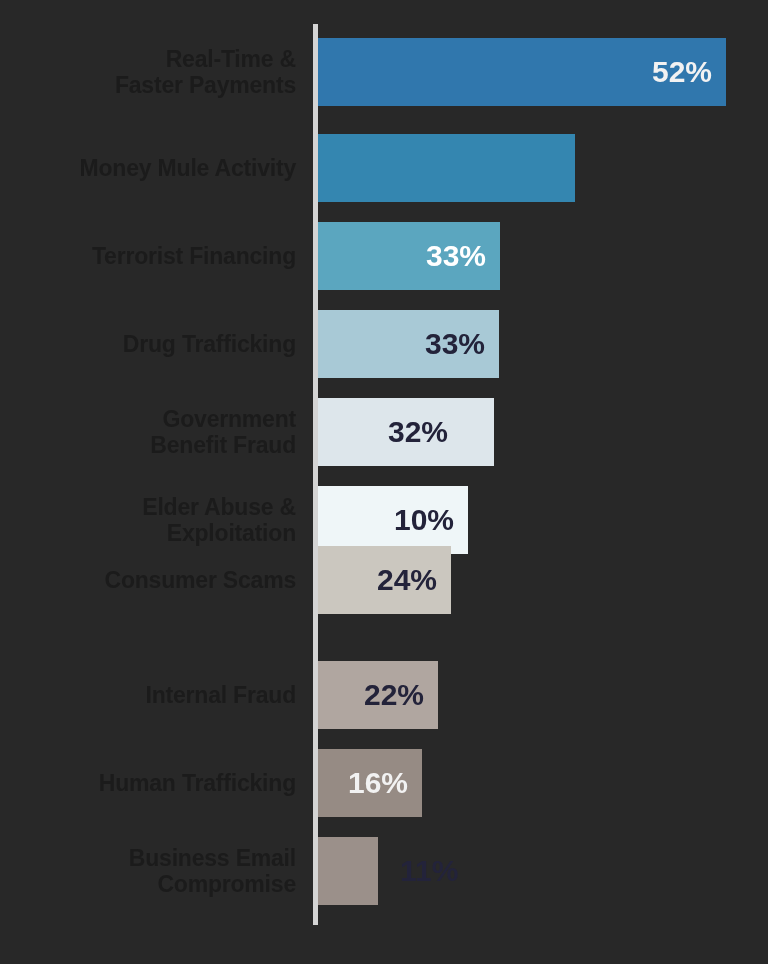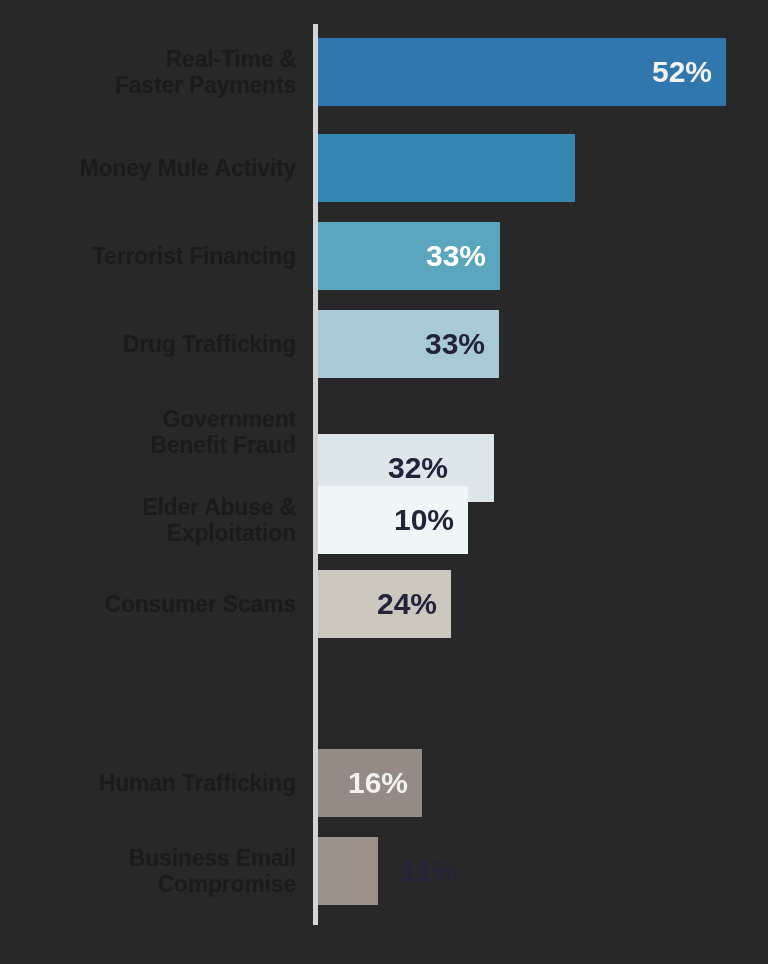--- a/index.html
+++ b/index.html
@@ -117,43 +117,50 @@
     <div class="cat-label">Drug Trafficking</div>
     <div class="bar-wrap" style="width:181px;">
       <div class="bar" style="width:181px;background:#a8c9d6;"></div>
       <div class="bar-value val-inside" style="color:#23233a;">33%</div>
     </div>
   </div>
 
   <div class="bar-row" style="top:398px;">
     <div class="cat-label">Government
 Benefit Fraud</div>
-    <div class="bar-wrap" style="width:144px;margin-top:36px;">
+    <div class="bar-wrap" style="width:144px;">
       <div class="bar" style="width:176px;background:#dde6eb;"></div>
       <div class="bar-value val-inside" style="color:#23233a;">32%</div>
     </div>
   </div>
 
   <div class="bar-row" style="top:486px;">
     <div class="cat-label">Elder Abuse &amp;
 Exploitation</div>
     <div class="bar-wrap" style="width:150px;">
       <div class="bar" style="width:150px;background:#eff6f8;"></div>
       <div class="bar-value val-inside" style="color:#23233a;">10%</div>
     </div>
   </div>
 
-  <div class="bar-row" style="top:570px;">
+  <div class="bar-row" style="top:546px;">
     <div class="cat-label">Consumer Scams</div>
     <div class="bar-wrap" style="width:133px;">
       <div class="bar" style="width:133px;background:#cbc7bf;"></div>
       <div class="bar-value val-inside" style="color:#23233a;">24%</div>
     </div>
   </div>
 
+  <div class="bar-row" style="top:661px;">
+    <div class="cat-label">Internal Fraud</div>
+    <div class="bar-wrap" style="width:120px;">
+      <div class="bar" style="width:120px;background:#b0a6a0;"></div>
+      <div class="bar-value val-inside" style="color:#23233a;">22%</div>
+    </div>
+  </div>
 
   <div class="bar-row" style="top:749px;">
     <div class="cat-label">Human Trafficking</div>
     <div class="bar-wrap" style="width:104px;">
       <div class="bar" style="width:104px;background:#968b84;"></div>
       <div class="bar-value val-inside" style="color:#f2f2f2;">16%</div>
     </div>
   </div>
 
   <div class="bar-row" style="top:837px;">

